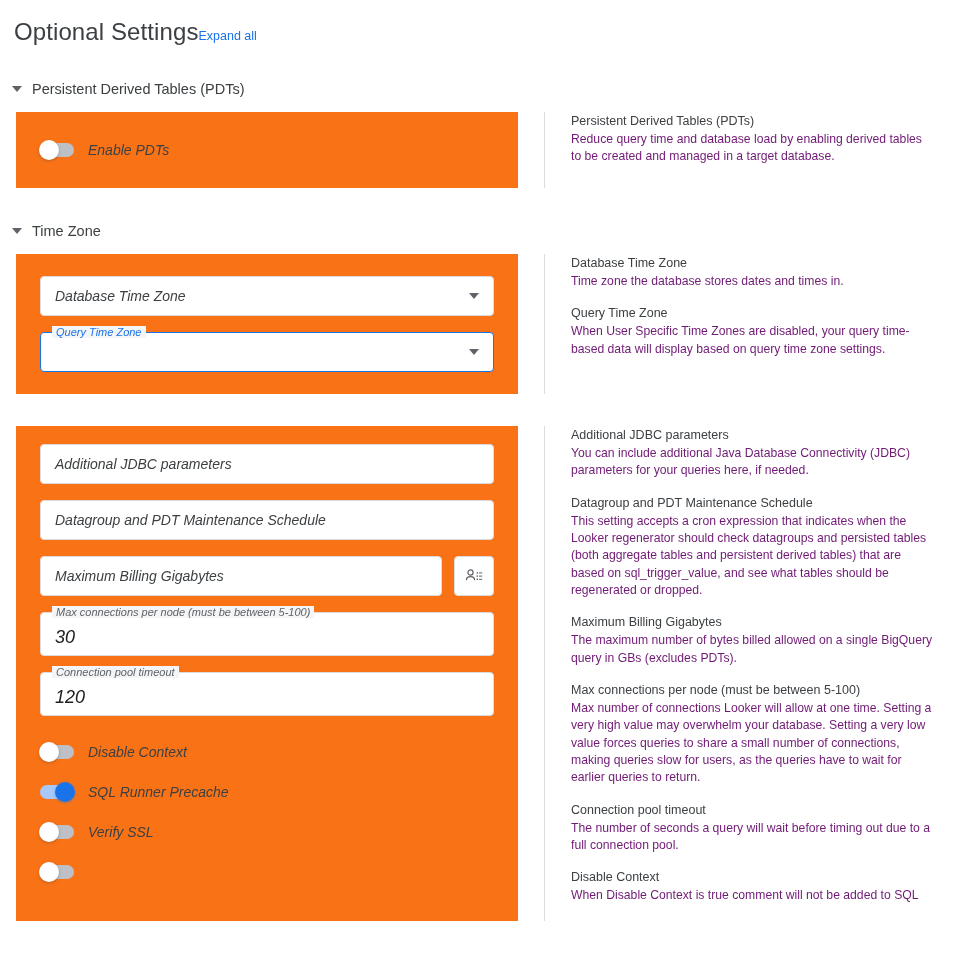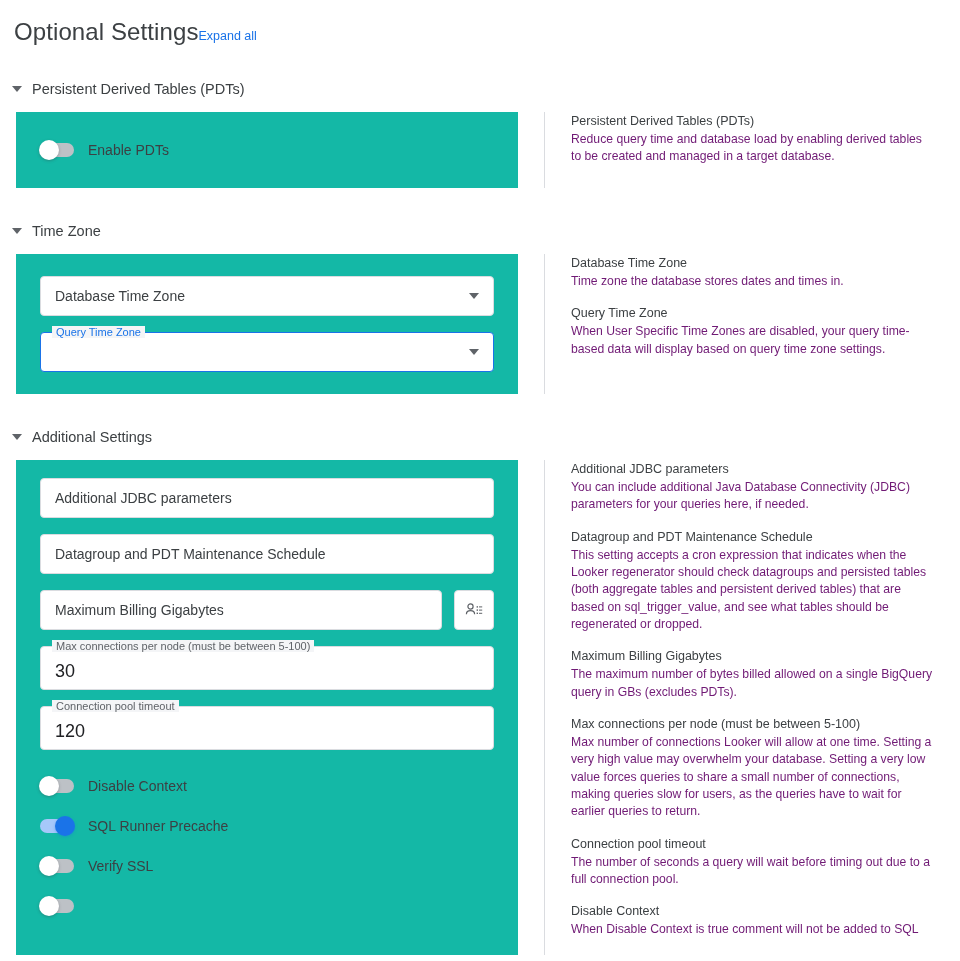--- a/index.html
+++ b/index.html
@@ -49,23 +49,24 @@
     font-weight: 400;
   }
 
   .section-body {
     display: flex;
     margin-top: 12px;
   }
   .panel {
     width: 502px;
     margin-left: 16px;
-    background: #14b8a6;
+    background: #f97316;
     padding: 18px 24px;
     min-height: 20px;
+    font-style: italic;
   }
 
   .divider-col {
     width: 1px;
     background: #dadce0;
     margin-left: 26px;
   }
 
   .help {
     width: 390px;
@@ -226,24 +227,20 @@
         </div>
         <div class="help-block">
           <div class="help-title">Query Time Zone</div>
           <div class="help-text">When User Specific Time Zones are disabled, your query time-based data will display based on query time zone settings.</div>
         </div>
       </div>
     </div>
   </div>
 
   <div class="section">
-    <div class="section-head">
-      <span class="caret"></span>
-      <span class="section-title">Additional Settings</span>
-    </div>
     <div class="section-body">
       <div class="panel add-panel">
 
         <div class="field">
           <span class="placeholder">Additional JDBC parameters</span>
         </div>
 
         <div class="field">
           <span class="placeholder">Datagroup and PDT Maintenance Schedule</span>
         </div>

